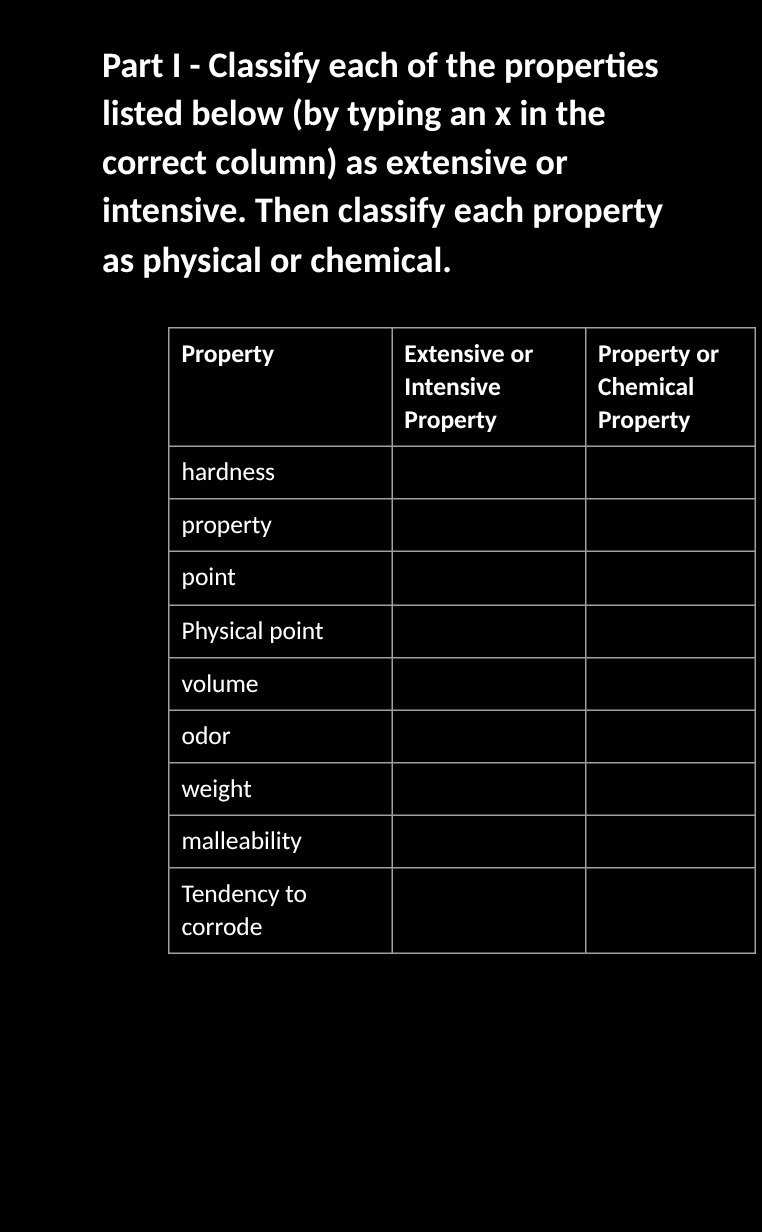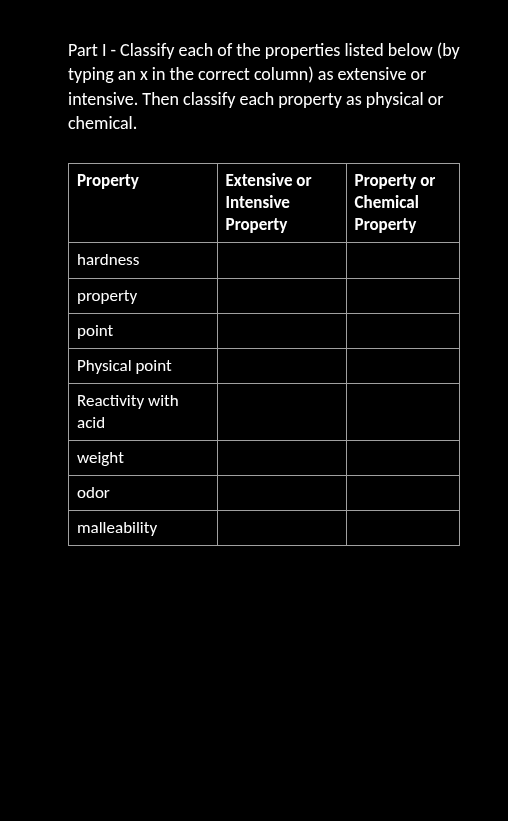--- a/index.html
+++ b/index.html
@@ -9,30 +9,30 @@
     }
     body {
       background-color: #000000;
       width: 508px;
       height: 821px;
       font-family: Calibri, Arial, sans-serif;
       color: #ffffff;
       padding: 28px 48px 28px 68px;
     }
     .instructions {
-      font-weight: normal;
-      font-size: 18px;
+      font-weight: bold;
+      font-size: 24px;
       line-height: 1.35;
       margin-bottom: 28px;
-      margin-top: 10px;
     }
     table {
       border-collapse: collapse;
       width: 100%;
       table-layout: fixed;
+      margin-left: 44px;
     }
     th, td {
       border: 1px solid #a0a0a0;
       padding: 6px 8px;
       text-align: left;
       vertical-align: top;
       font-size: 17px;
       line-height: 1.3;
     }
     th {
@@ -78,33 +78,38 @@
         <td>point</td>
         <td class="cell-input"></td>
         <td class="cell-input"></td>
       </tr>
       <tr>
         <td>Physical point</td>
         <td class="cell-input"></td>
         <td class="cell-input"></td>
       </tr>
       <tr>
-        <td>Reactivity with acid</td>
+        <td>volume</td>
+        <td class="cell-input"></td>
+        <td class="cell-input"></td>
+      </tr>
+      <tr>
+        <td>odor</td>
         <td class="cell-input"></td>
         <td class="cell-input"></td>
       </tr>
       <tr>
         <td>weight</td>
         <td class="cell-input"></td>
         <td class="cell-input"></td>
       </tr>
       <tr>
-        <td>odor</td>
+        <td>malleability</td>
         <td class="cell-input"></td>
         <td class="cell-input"></td>
       </tr>
       <tr>
-        <td>malleability</td>
+        <td>Tendency to corrode</td>
         <td class="cell-input"></td>
         <td class="cell-input"></td>
       </tr>
     </tbody>
 </table>
 
 </body></html>

